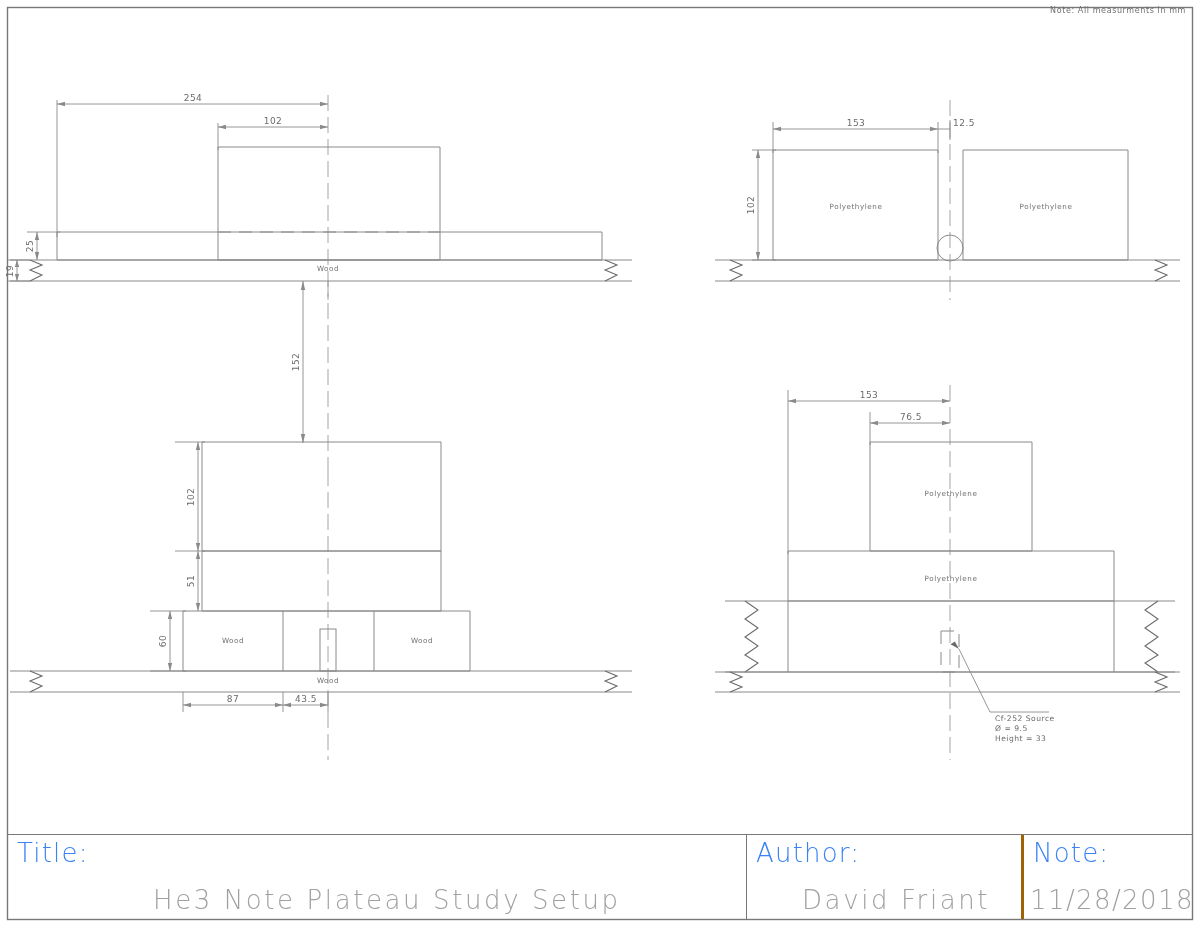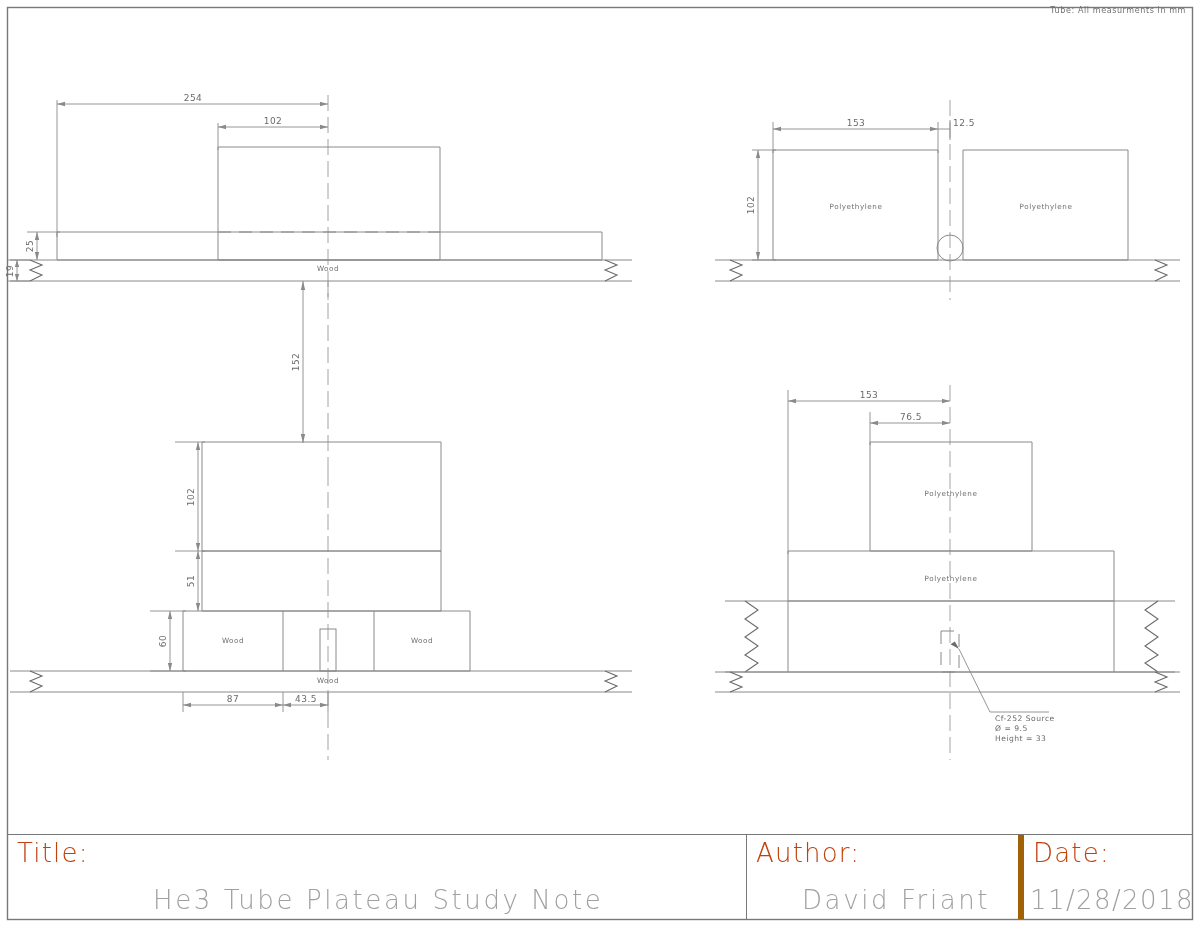--- a/index.html
+++ b/index.html
@@ -72,30 +72,30 @@
     box-sizing: border-box;
     display: flex;
   }
   .tb-cell {
     position: relative;
     height: 100%;
     box-sizing: border-box;
     overflow: hidden;
   }
   #tb-title  { width: 739px; border-right: 1px solid #787878; }
-  #tb-author { width: 277px; border-right: 6px solid #a16207; }
+  #tb-author { width: 277px; border-right: 3px solid #a16207; }
   #tb-date   { flex: 1 1 auto; }
   .tb-label {
     position: absolute;
     left: 9px;
     top: 3px;
     font-family: "DejaVu Sans", sans-serif;
     font-size: 26px;
     font-weight: 300;
-    color: #c2410c;
+    color: #3b82f6;
     letter-spacing: 1.2px;
     white-space: nowrap;
   }
   .tb-value {
     position: absolute;
     bottom: 4px;
     font-family: "DejaVu Sans", sans-serif;
     font-size: 26px;
     font-weight: 300;
     color: #a0a0a0;
@@ -341,34 +341,34 @@
         <text class="leader-txt" x="995" y="731">Ø =  9.5</text>
         <text class="leader-txt" x="995" y="741">Height = 33</text>
       </g>
 
       <text class="mat-txt" x="951" y="496" text-anchor="middle">Polyethylene</text>
       <text class="mat-txt" x="951" y="581" text-anchor="middle">Polyethylene</text>
     </g>
 
   </svg>
 
-  <div id="note-area">Tube: All measurments in mm</div>
+  <div id="note-area">Note: All measurments in mm</div>
 
   <div id="titleblock">
 
     <div class="tb-cell" id="tb-title">
       <div class="tb-label">Title:</div>
-      <div class="tb-value">He3 Tube Plateau Study Note</div>
+      <div class="tb-value">He3 Note Plateau Study Setup</div>
     </div>
 
     <div class="tb-cell" id="tb-author">
       <div class="tb-label">Author:</div>
       <div class="tb-value">David Friant</div>
     </div>
 
     <div class="tb-cell" id="tb-date">
-      <div class="tb-label">Date:</div>
+      <div class="tb-label">Note:</div>
       <div class="tb-value">11/28/2018</div>
     </div>
 
   </div>
 
 </div>
 
 </body></html>

